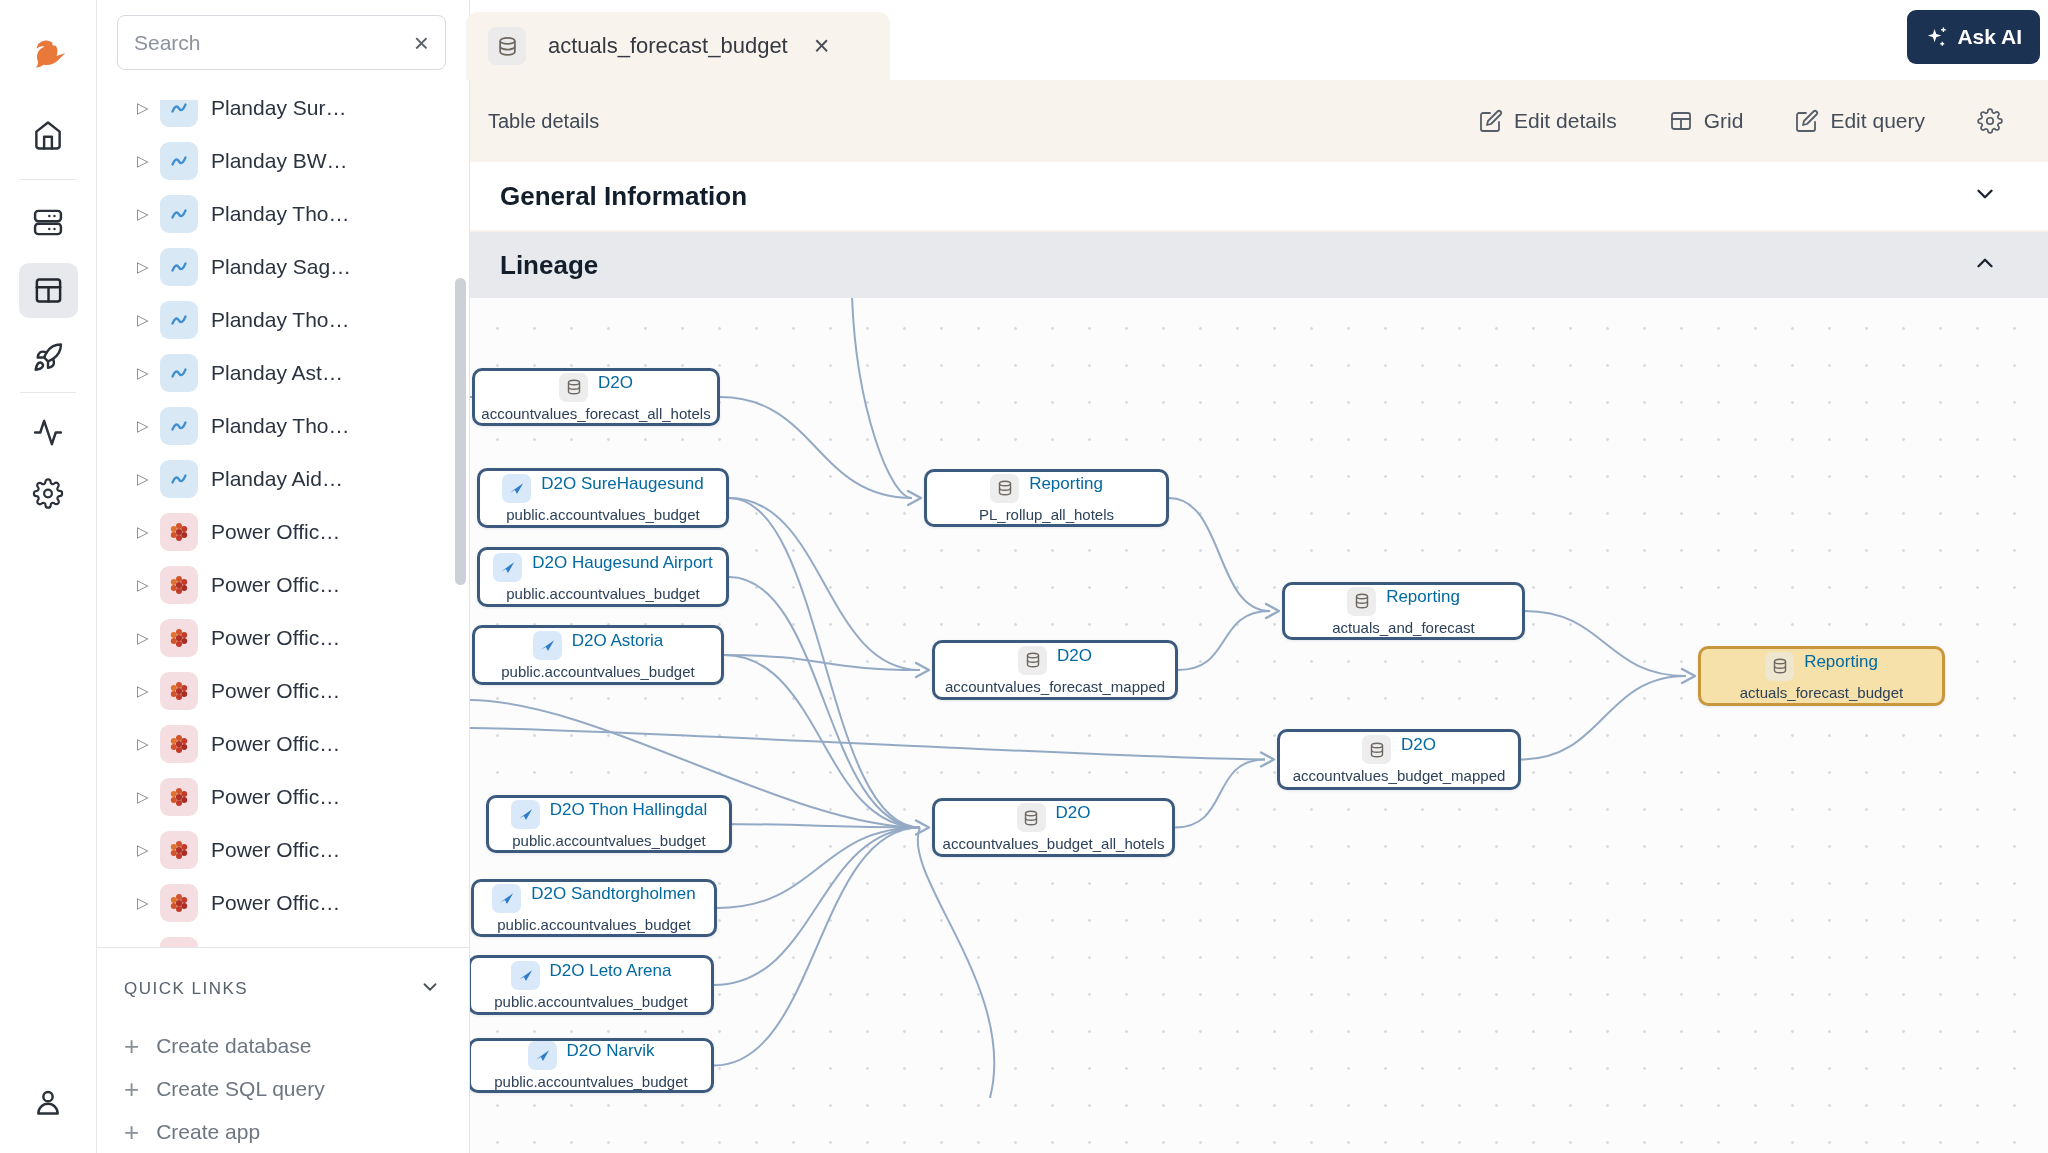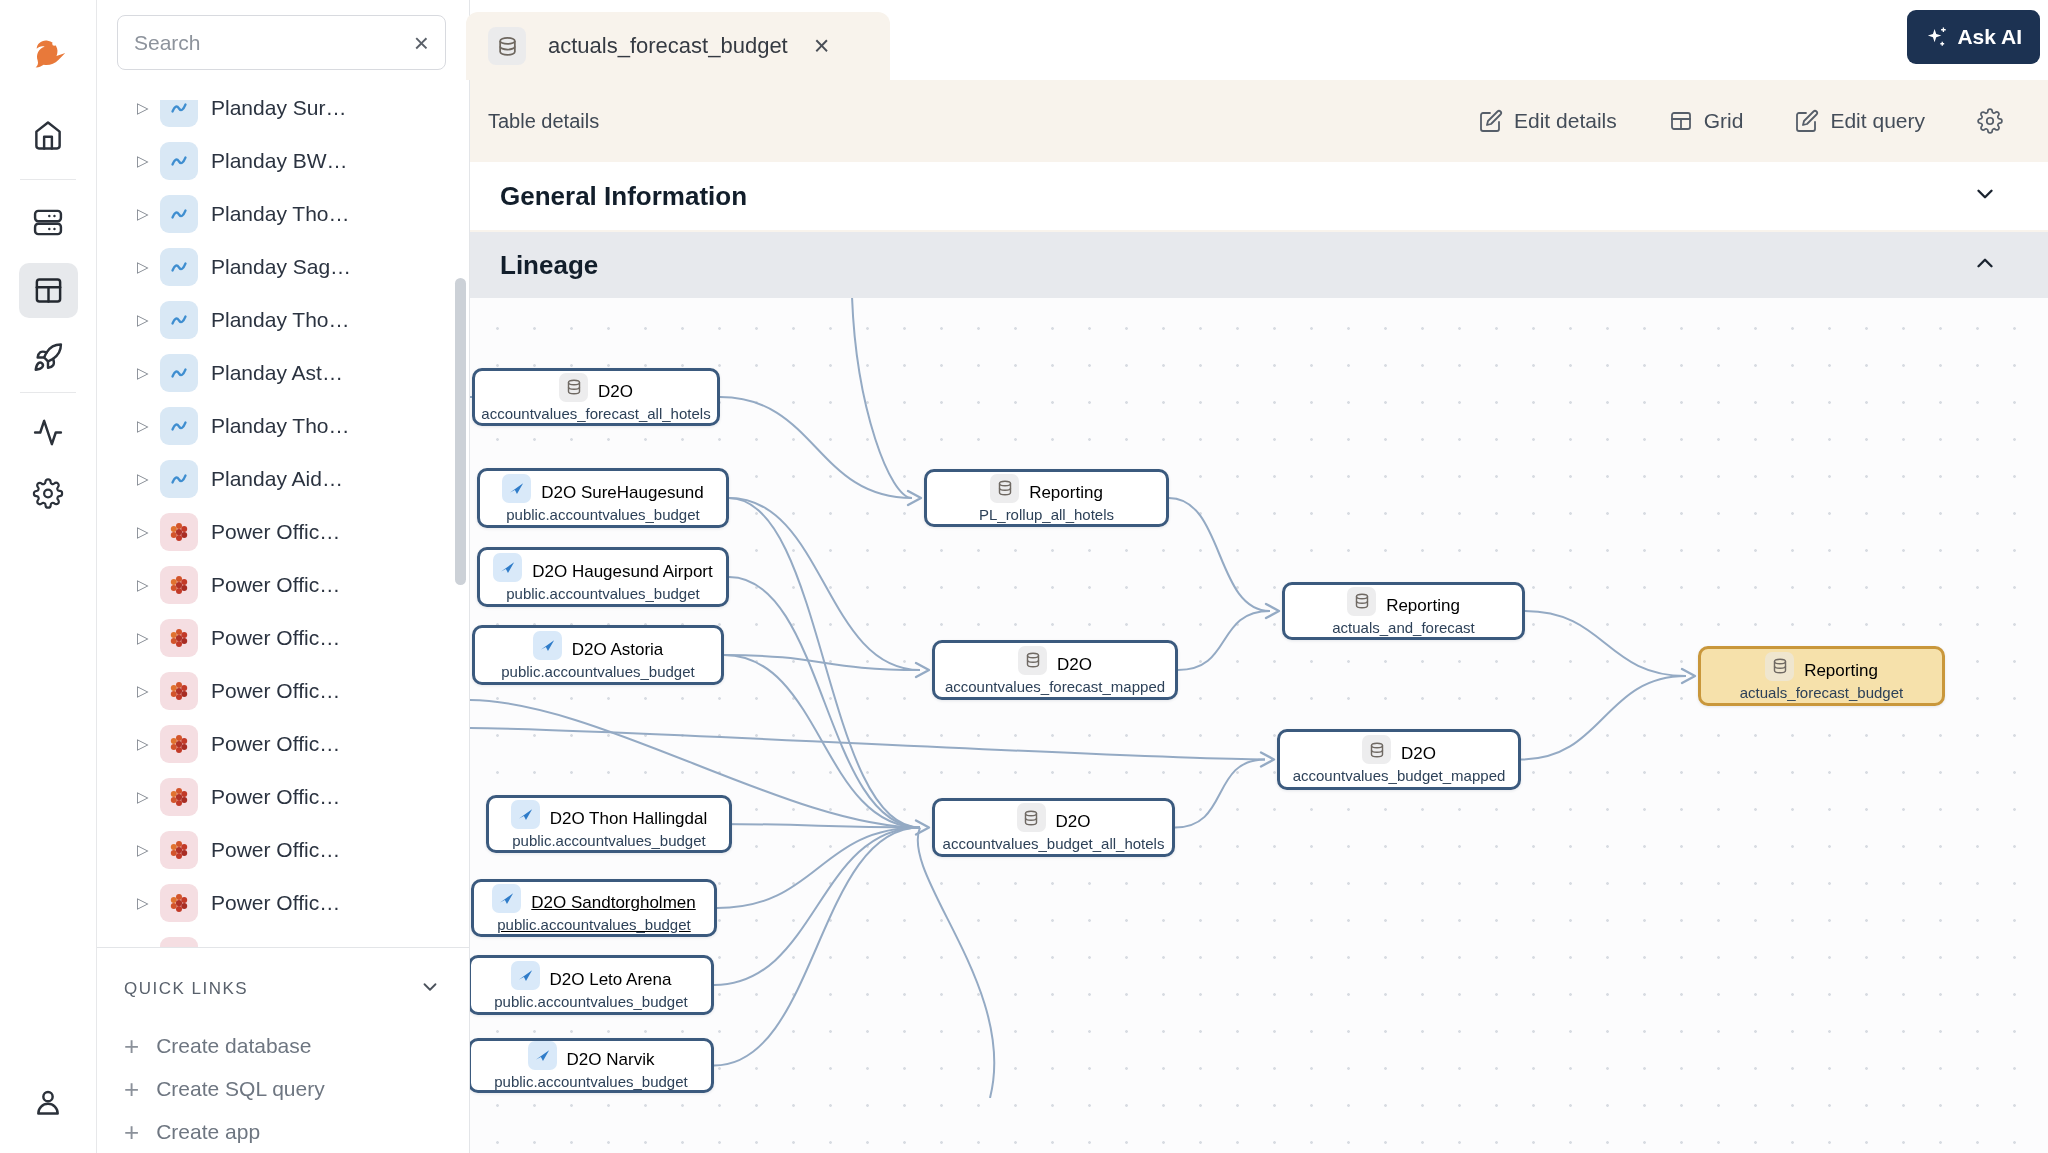--- a/index.html
+++ b/index.html
@@ -60,21 +60,21 @@
 
   
   .canvas { position:relative; flex:1; background:#fcfcfd; overflow:hidden;
             background-image:radial-gradient(circle, #d8dce2 1.3px, transparent 1.5px);
             background-size:37px 37px; background-position:9px 12px; }
   .canvas svg.edges { position:absolute; left:0; top:0; }
   .lnode { position:absolute; background:#fff; border:3px solid #3b5a7e; border-radius:10px;
            display:flex; flex-direction:column; align-items:center; justify-content:center;
            box-shadow:0 1px 3px rgba(20,40,70,.10); cursor:pointer; }
   .lnode.hl { background:#f6e1ab; border-color:#c9973b; }
-  .lnode-title { display:flex; align-items:flex-end; gap:10px; font-size:17px; font-weight:500; color:#000000; }
+  .lnode-title { display:flex; align-items:flex-start; gap:10px; font-size:17px; font-weight:500; color:#0369a1; }
   .lnode-sub { font-size:15px; color:#2d4158; margin-top:3px; white-space:nowrap; }
   .ntile { width:29px; height:29px; border-radius:7px; display:flex; align-items:center; justify-content:center; }
   .ntile.database { background:#ededee; color:#6f6963; }
   .ntile.connector { background:#d9e9f9; color:#2f7cc9; }
   .lnode.hl .ntile.database { background:#efe6cf; }
 </style>
 </head>
 <body>
 
 <div class="app">
@@ -646,21 +646,21 @@
               <svg width="16" height="16" viewBox="0 0 18 18" fill="none" stroke="currentColor" stroke-width="1.6">
                 <ellipse cx="9" cy="4" rx="6.2" ry="2.5"></ellipse>
                 <path d="M2.8 4v10c0 1.4 2.78 2.5 6.2 2.5s6.2-1.1 6.2-2.5V4"></path>
                 <path d="M2.8 9c0 1.4 2.78 2.5 6.2 2.5S15.2 10.4 15.2 9"></path>
               </svg>
             </span>
             <span>D2O</span>
           </div>
           <div class="lnode-sub">accountvalues_budget_all_hotels</div>
         </div>
-        <div class="lnode" style="left: 1px; top: 581px; width: 246px; height: 58px; text-decoration: underline;">
+        <div class="lnode" style="left: 1px; top: 581px; width: 246px; height: 58px;">
           <div class="lnode-title">
             <span class="ntile connector">
               <svg width="17" height="17" viewBox="0 0 18 18">
                 <path d="M2.2 13.2 L16 3.5 L9.5 14.8 L7.3 10.6 Z" fill="currentColor"></path>
               </svg>
             </span>
             <span>D2O Sandtorgholmen</span>
           </div>
           <div class="lnode-sub">public.accountvalues_budget</div>
         </div>

